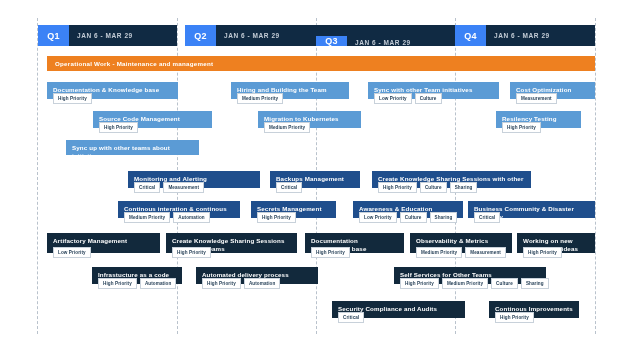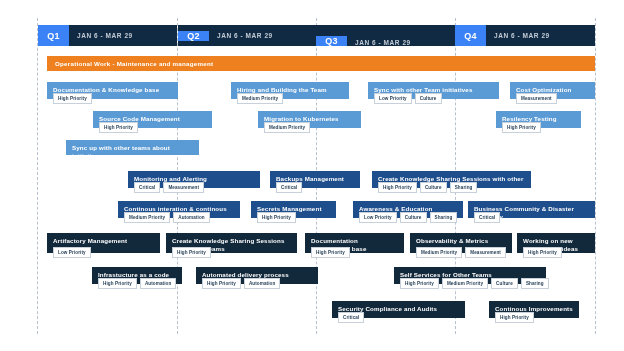--- a/index.html
+++ b/index.html
@@ -124,21 +124,21 @@
       <div class="gridline" style="left: 177px;"></div>
       <div class="gridline" style="left: 316px;"></div>
       <div class="gridline" style="left: 455px;"></div>
       <div class="gridline" style="left: 595px;"></div>
     </div>
   <div id="qbars">
       <div class="qbar" style="left: 38px; width: 139px;">
         <div class="qchip">Q1</div>
         <div class="qrange">JAN 6 - MAR 29</div>
       </div>
-      <div class="qbar" style="left: 178px; width: 139px; align-items: center;">
+      <div class="qbar" style="left: 185px; width: 139px;">
         <div class="qchip">Q2</div>
         <div class="qrange">JAN 6 - MAR 29</div>
       </div>
       <div class="qbar" style="left: 316px; width: 139px; align-items: flex-end;">
         <div class="qchip">Q3</div>
         <div class="qrange">JAN 6 - MAR 29</div>
       </div>
       <div class="qbar" style="left: 455px; width: 140px;">
         <div class="qchip">Q4</div>
         <div class="qrange">JAN 6 - MAR 29</div>

